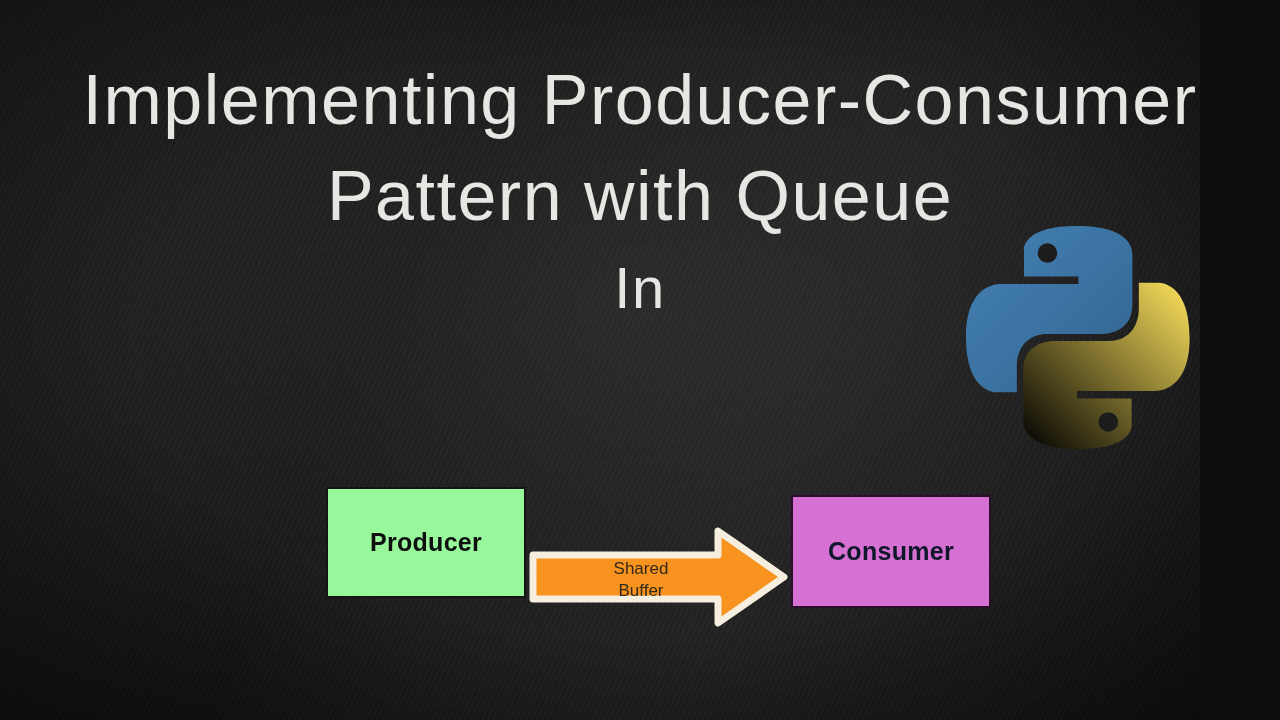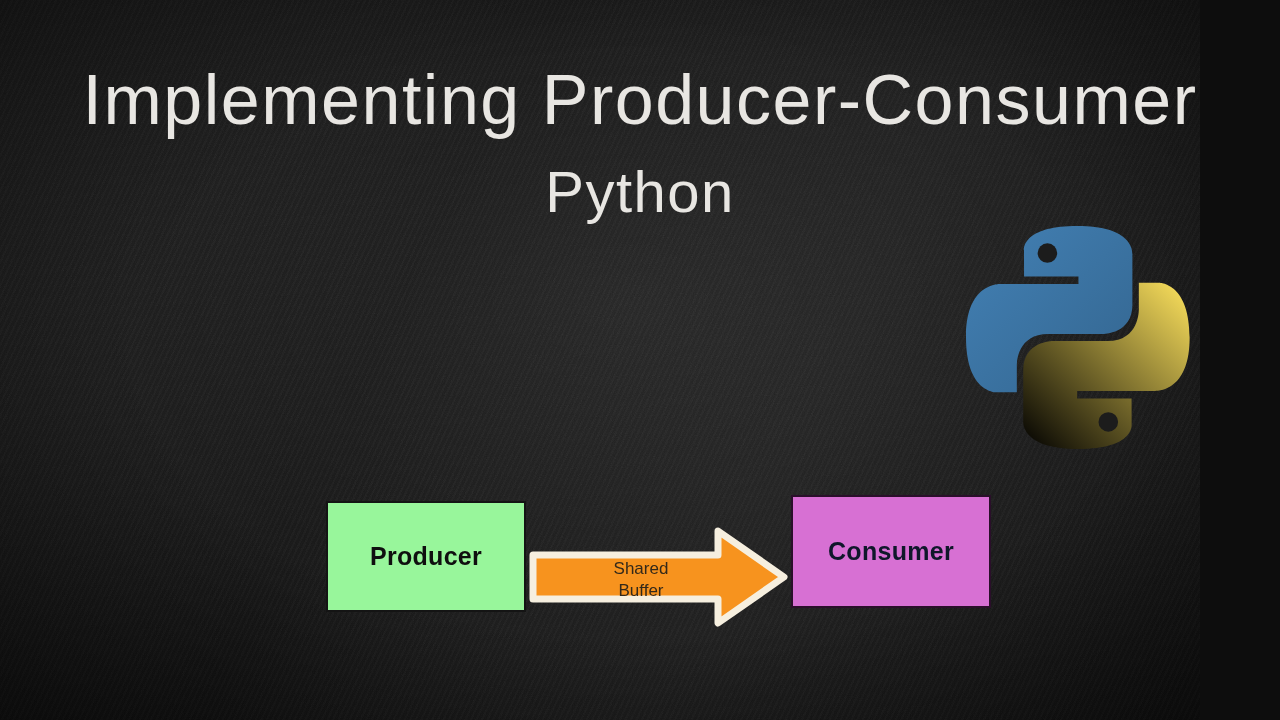--- a/index.html
+++ b/index.html
@@ -34,21 +34,21 @@
   .title-line-sm{font-size:58px;line-height:88px;white-space:nowrap;}
   .python-logo{position:absolute;left:966px;top:226px;width:224px;height:223px;}
   .dbox{
     position:absolute;
     display:flex;align-items:center;justify-content:center;
     border:2px solid #161616;
     box-sizing:border-box;
     font-weight:bold;font-size:25px;
     letter-spacing:.3px;
   }
-  .producer-box{left:326px;top:501px;width:200px;height:111px;}
+  .producer-box{left:326px;top:487px;width:200px;height:111px;}
   .consumer-box{left:791px;top:495px;width:200px;height:113px;}
   .arrow-wrap{position:absolute;left:528px;top:524px;width:260px;height:106px;}
   .arrow-wrap svg{display:block;width:260px;height:106px;}
   .arrow-label{font-size:17px;font-family:"Liberation Sans", sans-serif;}
 </style>
 </head>
 <body>
 
 <div class="stage">
 
@@ -56,21 +56,22 @@
     <filter id="chalk">
       <feTurbulence type="fractalNoise" baseFrequency="0.9" numOctaves="3" seed="11" stitchTiles="stitch"></feTurbulence>
       <feColorMatrix type="saturate" values="0"></feColorMatrix>
     </filter>
     <rect width="1280" height="720" filter="url(#chalk)"></rect>
   </svg>
   <div class="vignette"></div>
 
   <div class="title-block" style="color: rgb(232, 230, 226);">
     <div class="title-line-lg">Implementing Producer-Consumer</div>
-    <div class="title-line-sm">Python</div>
+    <div class="title-line-lg">Pattern with Queue</div>
+    <div class="title-line-sm">In</div>
   </div>
 
   <svg class="python-logo" viewBox="0 0 110.421 109.846" xmlns="http://www.w3.org/2000/svg">
     <defs>
       <linearGradient id="pyblue" x1="0" y1="0" x2="1" y2="1">
         <stop offset="0" stop-color="#4381B5"></stop>
         <stop offset="1" stop-color="#33658F"></stop>
       </linearGradient>
       <linearGradient id="pyyellow" x1="1" y1="0" x2="0" y2="1">
         <stop offset="0" stop-color="#FFE45E"></stop>

